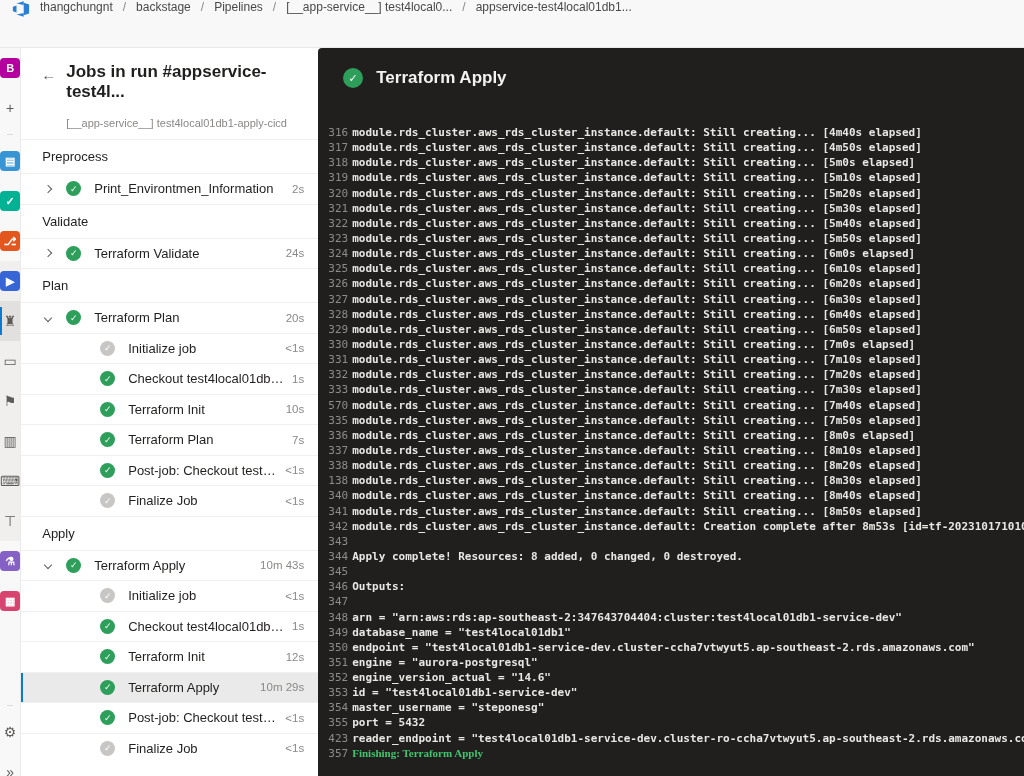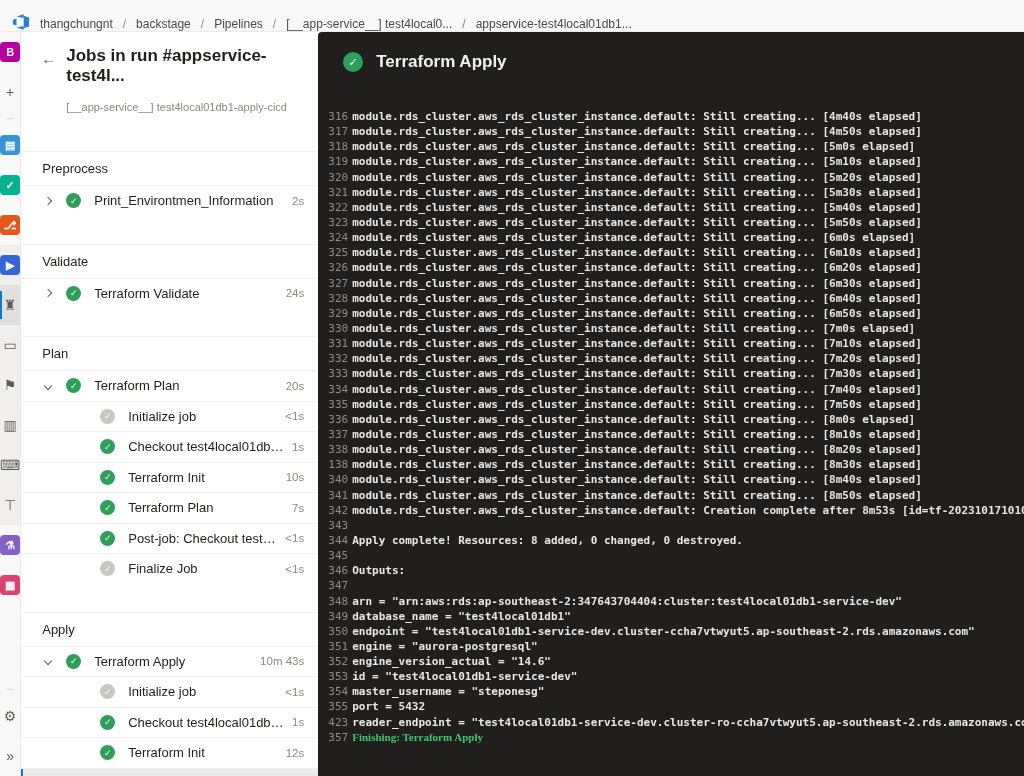--- a/index.html
+++ b/index.html
@@ -1,20 +1,20 @@
 <!DOCTYPE html>
 <html><head>
 <meta charset="utf-8">
 <style>
   * { margin:0; padding:0; box-sizing:border-box; }
   html,body { width:1024px; height:776px; overflow:hidden; background:#fff;
     font-family:"Liberation Sans", sans-serif; }
 
   
-  .topbar { height:32px; background:#f8f8f8; display:flex; align-items:flex-end;
+  .topbar { height:48px; background:#f8f8f8; display:flex; align-items:flex-start;
     padding:0 10px; border-bottom:1px solid #eaeaea; }
   .logo { width:18px; height:18px; margin:0 10px 0 2px; flex:0 0 auto; }
   .crumbs { display:flex; align-items:center; font-size:12px; color:#494949; }
   .crumb { display:flex; align-items:center; cursor:pointer; }
   .crumb .sep { margin:0 10px; color:#8a8886; }
 
   
   .body { display:flex; height:744px; }
 
   
@@ -33,21 +33,21 @@
   .rail-spacer { flex:1; }
 
   
   .jobs { width:297px; background:#fff; display:flex; flex-direction:column; }
   .jobs-header { padding:14px 12px 10px 12px; display:flex; align-items:flex-start; }
   .back-btn { font-size:15px; color:#605e5c; margin:4px 10px 0 8px; cursor:pointer; }
   .jobs-title { font-size:17px; font-weight:bold; color:#201f1e; line-height:20px; }
   .jobs-subtitle { font-size:11px; color:#8a8886; margin-top:15px; }
   .jobs-list { flex:1; overflow:hidden; }
   .stage-row { height:34px; display:flex; align-items:center; padding-left:21px;
-    font-size:13px; color:#201f1e; border-top:1px solid #f0f0f0;margin-top:28px; }
+    font-size:13px; color:#201f1e; border-top:1px solid #f0f0f0; }
   .job-row { height:30.5px; display:flex; align-items:center; font-size:13px;
     color:#201f1e; border-top:1px solid #f0f0f0; cursor:pointer; position:relative; }
   .job-row.selected { background:#eaeaea; }
   .job-row.selected::before { content:""; position:absolute; left:0; top:0; bottom:0;
     width:2px; background:#0b79d0; }
   .job-row .chev { width:10px; height:10px; margin-left:22px; position:relative; flex:0 0 auto; }
   .job-row .chev::after { content:""; position:absolute; left:2px; top:2px; width:5px; height:5px;
     border-right:1.5px solid #605e5c; border-bottom:1.5px solid #605e5c; }
   .job-row .chev.collapsed::after { transform:rotate(-45deg); }
   .job-row .chev.expanded::after { transform:rotate(45deg); }
@@ -365,21 +365,21 @@
       </div>
         <div class="log-line">
         <span class="log-num">332</span>
         <span class="log-text">module.rds_cluster.aws_rds_cluster_instance.default: Still creating... [7m20s elapsed]</span>
       </div>
         <div class="log-line">
         <span class="log-num">333</span>
         <span class="log-text">module.rds_cluster.aws_rds_cluster_instance.default: Still creating... [7m30s elapsed]</span>
       </div>
         <div class="log-line">
-        <span class="log-num">334</span>
+        <span class="log-num">570</span>
         <span class="log-text">module.rds_cluster.aws_rds_cluster_instance.default: Still creating... [7m40s elapsed]</span>
       </div>
         <div class="log-line">
         <span class="log-num">335</span>
         <span class="log-text">module.rds_cluster.aws_rds_cluster_instance.default: Still creating... [7m50s elapsed]</span>
       </div>
         <div class="log-line">
         <span class="log-num">336</span>
         <span class="log-text">module.rds_cluster.aws_rds_cluster_instance.default: Still creating... [8m0s elapsed]</span>
       </div>

